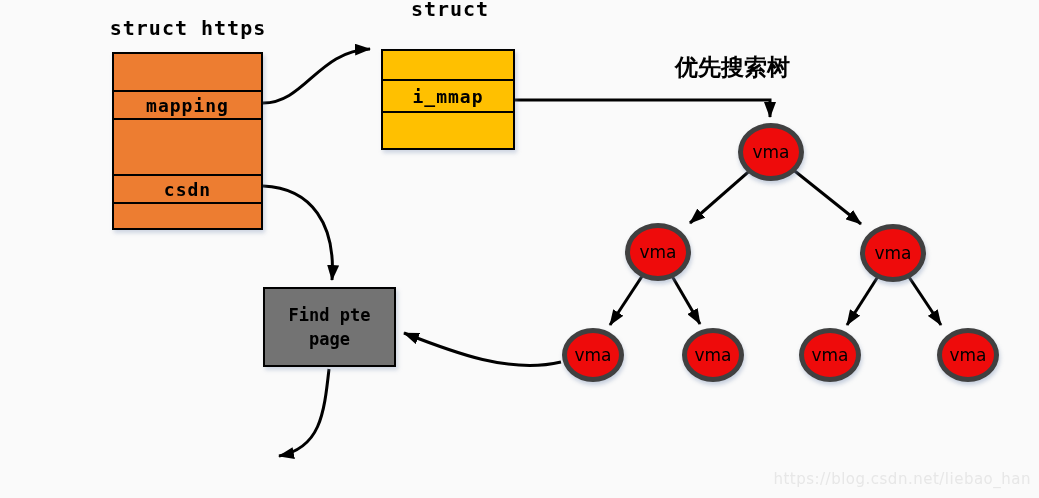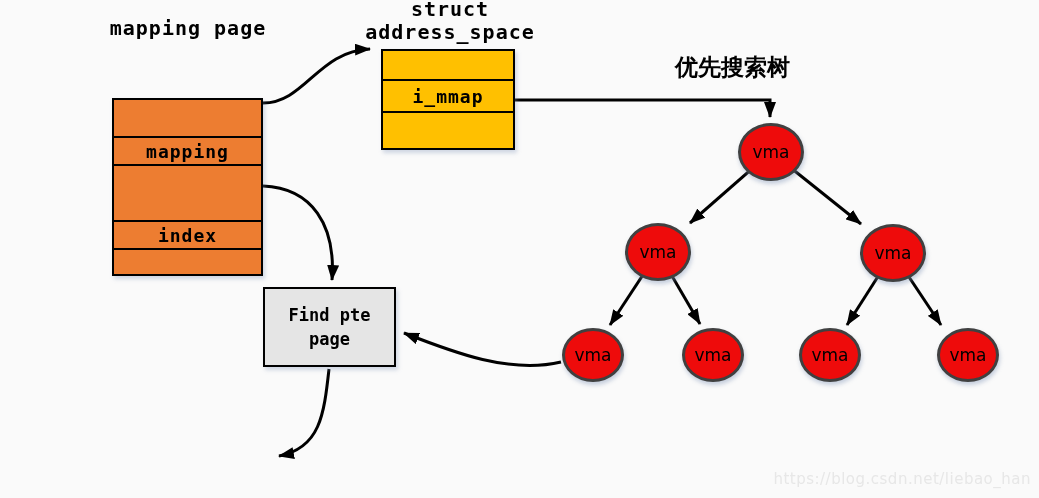--- a/index.html
+++ b/index.html
@@ -18,44 +18,44 @@
   .as-title   { left:363px; top:-2px; width:174px; text-align:center;
                 font-size:20px; font-weight:bold; line-height:23px; letter-spacing:1px; }
   .tree-title { left:675px; top:52px; width:170px; text-align:left;
                 font-size:23px; font-weight:bold;
                 font-family:"DejaVu Sans", sans-serif; }
 
   
   .structbox { border:2px solid #000; box-sizing:border-box;
                display:flex; flex-direction:column;
                box-shadow:2px 3px 4px rgba(130,150,185,.35); }
-  .sp-box { left:112px; top:52px; width:151px; height:178px; background:#ED7D31;margin-top:46px; }
+  .sp-box { left:112px; top:52px; width:151px; height:178px; background:#ED7D31; }
   .as-box { left:381px; top:49px; width:134px; height:101px; background:#FFC000; }
   .row { display:flex; align-items:center; justify-content:center;
          font-size:18px; font-weight:bold; letter-spacing:1px; }
   .bb  { border-bottom:2px solid #000; }
   .sp-r1 { height:36px; } .sp-r2 { height:26px; } .sp-r3 { height:54px; }
   .sp-r4 { height:26px; } .sp-r5 { flex:1; }
   .as-r1 { height:28px; } .as-r2 { height:30px;text-align:right; } .as-r3 { flex:1; }
 
   
   .find-box { left:263px; top:287px; width:133px; height:80px;
-              background:#e5e5e5; border:2px solid #000; box-sizing:border-box;
+              background:#737373; border:2px solid #000; box-sizing:border-box;
               display:flex; flex-direction:column; align-items:center; justify-content:center;
               font-size:17px; font-weight:bold; line-height:24px;
               box-shadow:2px 3px 4px rgba(130,150,185,.35); }
   .pte-box  { left:138px; top:435px; width:133px; height:39px;
               background:#00AD4E; border:2px solid #000; box-sizing:border-box;
               display:flex; align-items:center; justify-content:center;
               font-size:18px; font-weight:bold;
               box-shadow:2px 3px 4px rgba(130,150,185,.35); }
 
   
   .node { position:absolute; z-index:2; background:#EE0B0B;
-          border:3px solid #404040; border-radius:50%; box-sizing:border-box;
+          border:5px solid #404040; border-radius:50%; box-sizing:border-box;
           display:flex; align-items:center; justify-content:center;
           font-family:"DejaVu Sans", sans-serif; font-size:17px;
           box-shadow:1px 3px 4px rgba(130,150,185,.45); }
   .n-root { left:738px; top:123px; width:66px; height:58px; }
   .n-l    { left:625px; top:223px; width:66px; height:58px; }
   .n-r    { left:860px; top:224px; width:66px; height:58px; }
   .n-l1   { left:562px; top:328px; width:62px; height:54px; }
   .n-l2   { left:682px; top:328px; width:62px; height:54px; }
   .n-l3   { left:799px; top:328px; width:62px; height:54px; }
   .n-l4   { left:937px; top:328px; width:62px; height:54px; }
@@ -82,36 +82,35 @@
       <path d="M771 152 L861 224" marker-end="url(#ah)"></path>
       <path d="M658 252 L610 325" marker-end="url(#ah)"></path>
       <path d="M658 252 L700 324" marker-end="url(#ah)"></path>
       <path d="M893 253 L847 325" marker-end="url(#ah)"></path>
       <path d="M893 253 L941 325" marker-end="url(#ah)"></path>
       <path d="M561 362 C510 374 455 353 404 333" marker-end="url(#ah)"></path>
       <path d="M329 369 C324 415 320 448 279 456" marker-end="url(#ah)"></path>
     </g>
   </svg>
 
-  <div class="abs sp-title boxlayer">mapping page</div>
+  <div class="abs sp-title boxlayer">struct https</div>
   <div class="abs structbox sp-box boxlayer">
     <div class="row sp-r1 bb"></div>
     <div class="row sp-r2 bb">
       <span>mapping</span>
     </div>
     <div class="row sp-r3 bb"></div>
     <div class="row sp-r4 bb">
-      <span>index</span>
+      <span>csdn</span>
     </div>
     <div class="row sp-r5"></div>
   </div>
 
   <div class="abs as-title boxlayer">
     <div>struct</div>
-    <div>address_space</div>
   </div>
   <div class="abs structbox as-box boxlayer">
     <div class="row as-r1 bb"></div>
     <div class="row as-r2 bb">
       <span>i_mmap</span>
     </div>
     <div class="row as-r3"></div>
   </div>
 
   <div class="abs tree-title boxlayer">优先搜索树</div>

